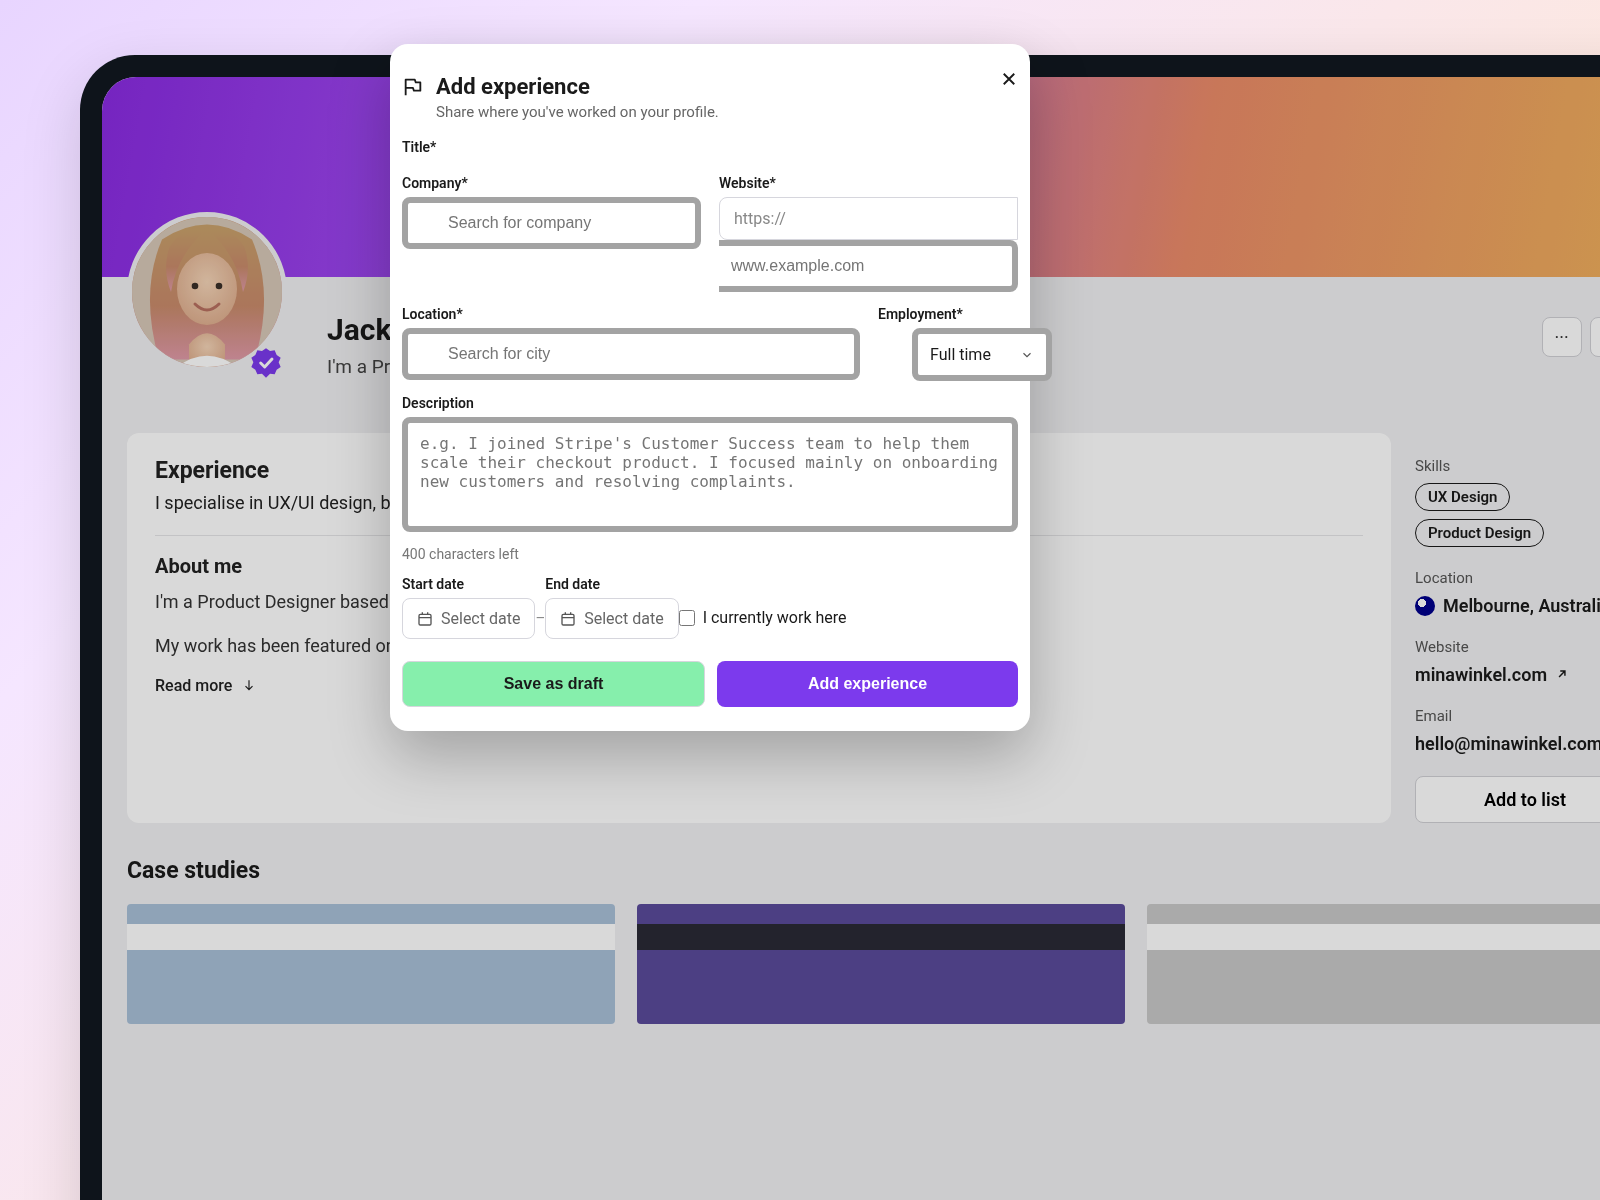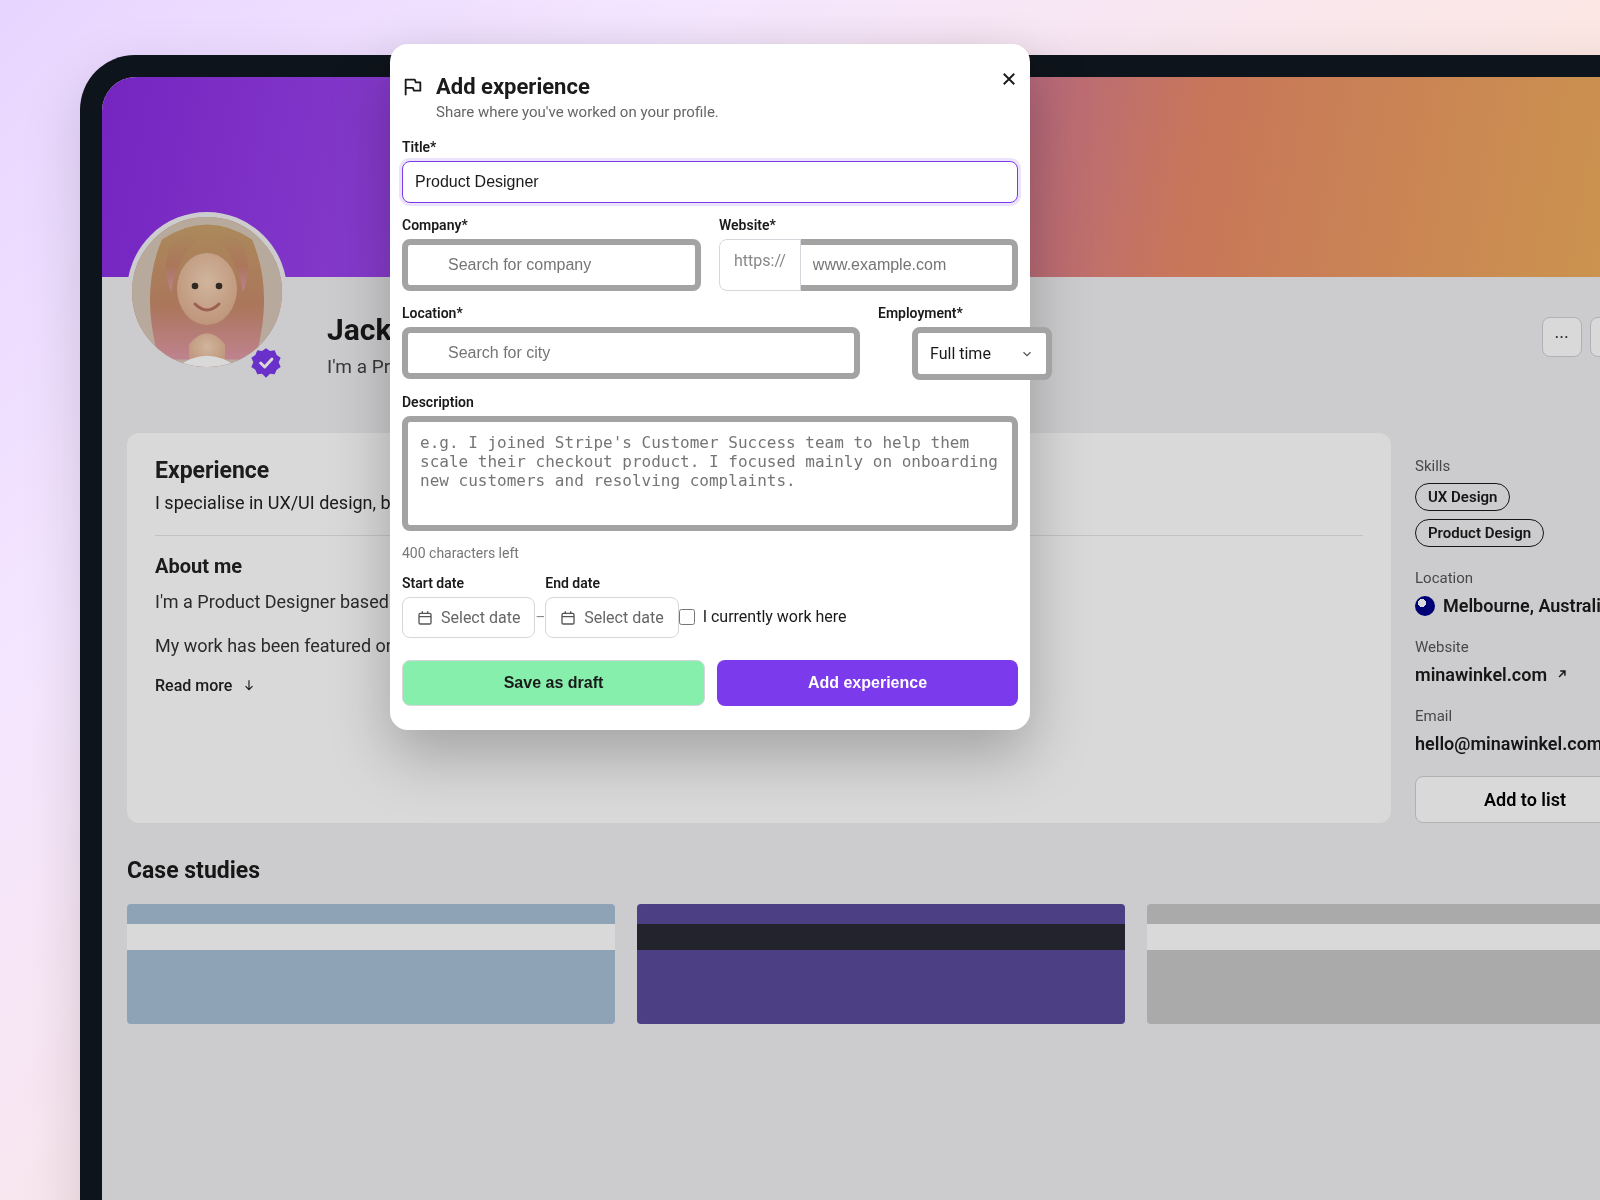--- a/index.html
+++ b/index.html
@@ -94,21 +94,21 @@
 .row { display:flex; gap: 18px; }
 .row > div { flex:1; }
 .inp {
   width:100%; border:6px solid #a3a3a3; border-radius:8px; padding: 11px 12px;
   font-size:16px; color:#1a1a1a; background:#fff;
 }
 .inp.focused { border:1.5px solid #7c3aed; box-shadow: 0 0 0 3px rgba(124,58,237,0.15); }
 .inp.search { padding-left: 40px; position:relative; }
 .search-wrap { position:relative; }
 .search-wrap .sicon { position:absolute; left:12px; top:50%; transform:translateY(-50%); color:#888; }
-.web-grp { display:flex; }
+.web-grp { display:flex;flex-direction:column; }
 .web-grp .prefix { 
   border:1px solid #d6d6dd; border-radius:8px 0 0 8px; padding: 11px 14px; 
   color:#888; background:#fff; font-size:16px;
 }
 .web-grp .inp { border-radius: 0 8px 8px 0; border-left:none; }
 .select { display:flex; align-items:center; justify-content:space-between; cursor:pointer;margin-left:34px; }
 .textarea { height: 115px; resize:none; }
 .charcount { font-size:14px; color:#777; margin-top: 10px; }
 .date-row { display:flex; align-items:flex-end; gap: 0; margin-top: 14px; }
 .date-col .field-label { margin-top:0; }
@@ -254,21 +254,20 @@
     </div>
     <div class="sub">Share where you've worked on your profile.</div>
     <div class="close">
       <svg width="18" height="18" viewBox="0 0 24 24" stroke="#1a1a1a" stroke-width="2.5">
           <path d="M5 5 L19 19 M19 5 L5 19"></path>
         </svg>
     </div>
   </div>
 
   <div class="field-label">Title*</div>
-  <input class="inp focused" value="Product Designer" style="">
 
   <div class="row">
     <div>
       <div class="field-label">Company*</div>
       <div class="search-wrap">
         <svg class="sicon" width="18" height="18" viewBox="0 0 24 24" fill="none" stroke="#888" stroke-width="2">
             <circle cx="11" cy="11" r="7"></circle>
             <path d="M21 21 L16 16"></path>
           </svg>
         <input class="inp search" placeholder="Search for company" style="">

